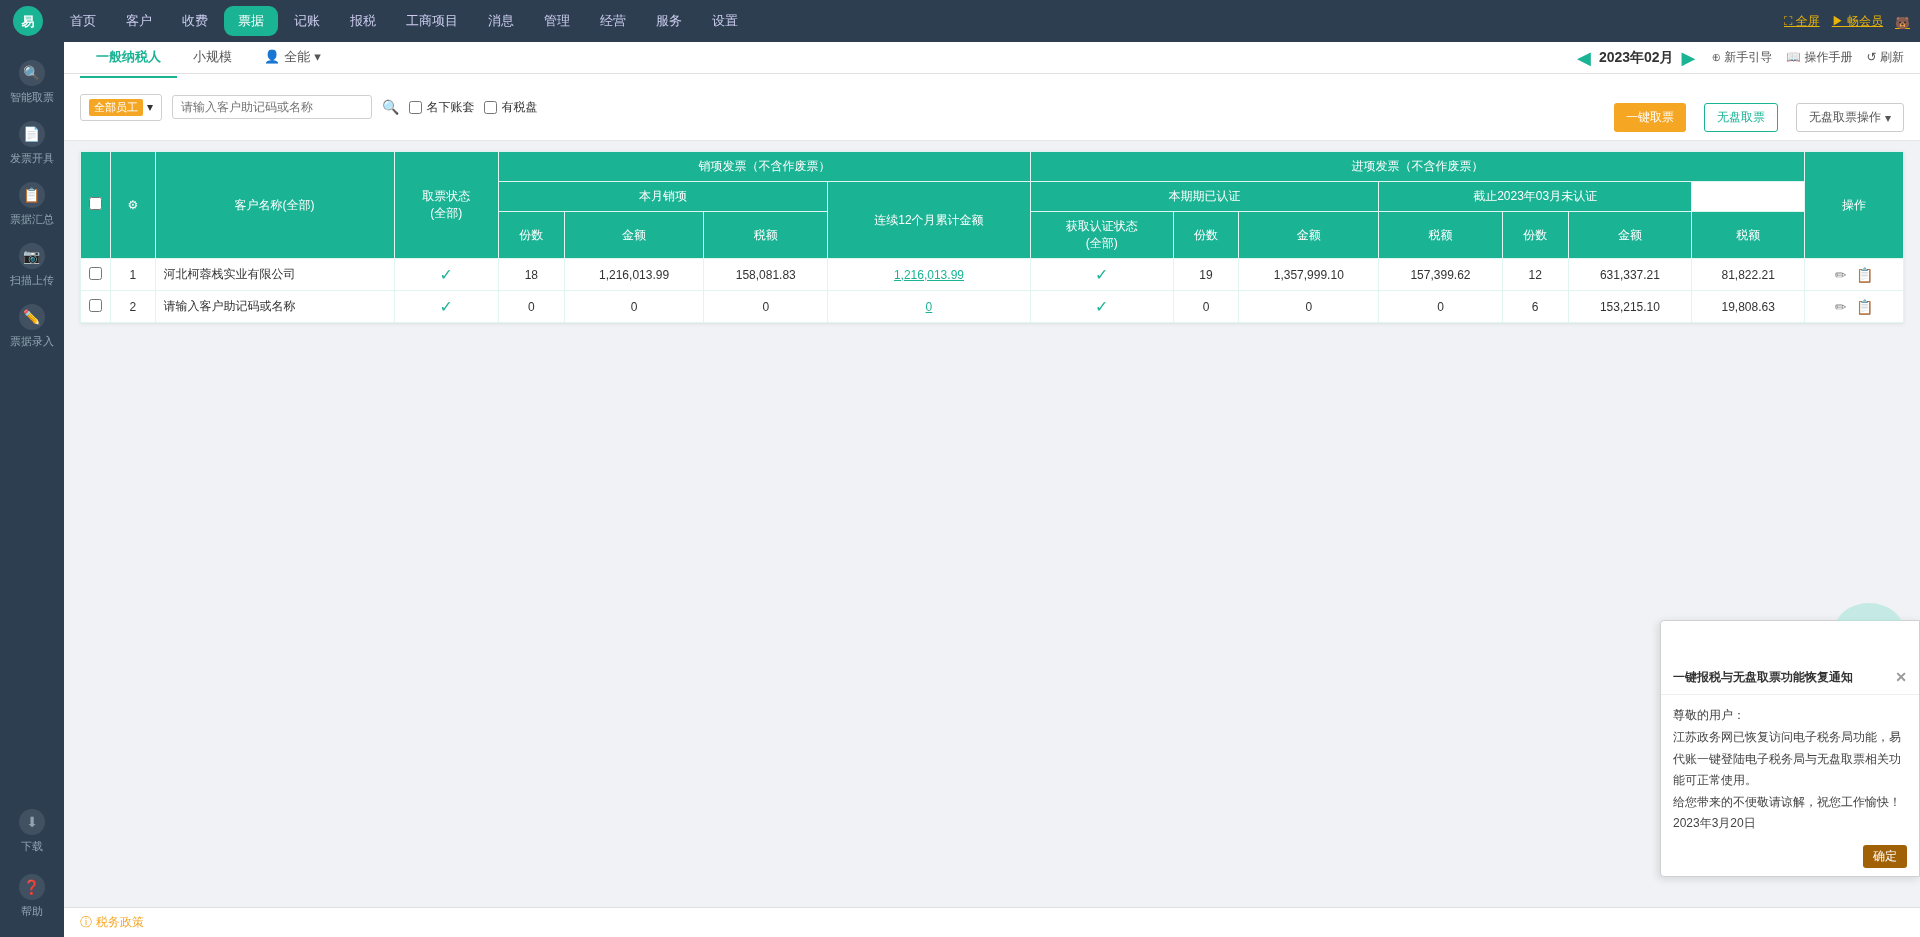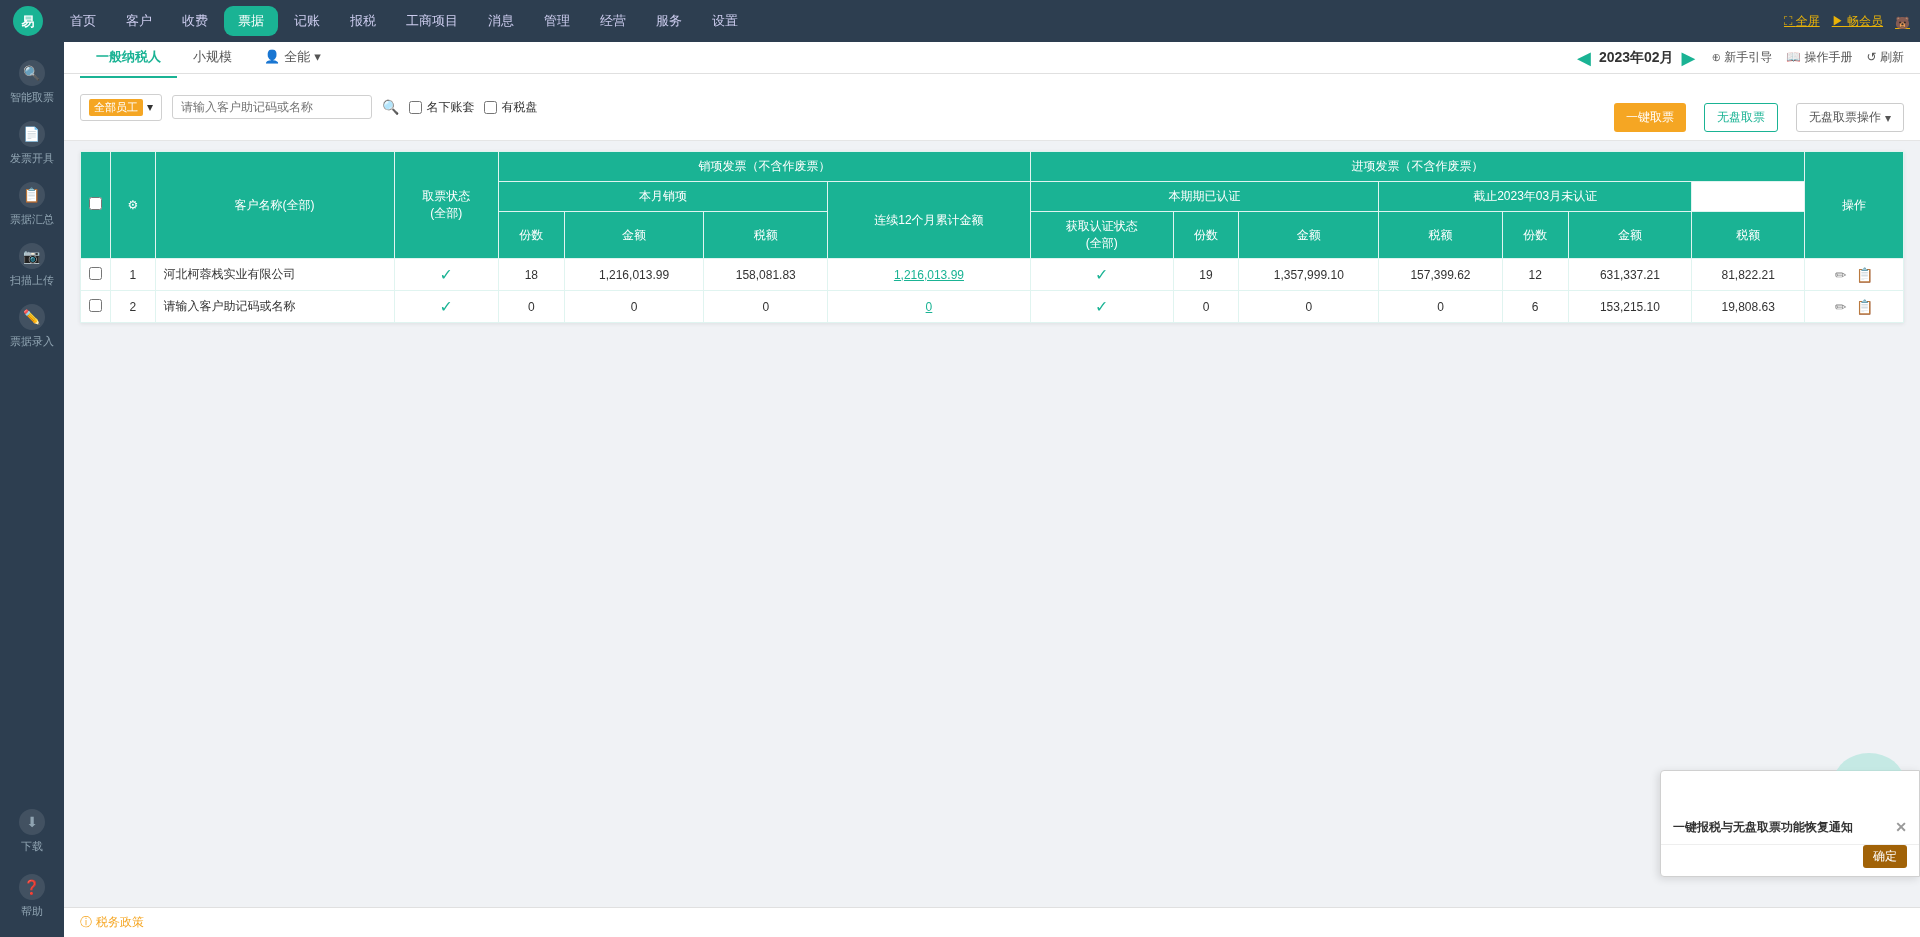--- a/index.html
+++ b/index.html
@@ -373,20 +373,26 @@
     <div style="position:absolute;top:-30px;right:10px;width:80px;height:30px;overflow:hidden;">
       <svg width="80" height="30" viewBox="0 0 80 30">
         <ellipse cx="40" cy="40" rx="35" ry="28" fill="#b2e5dd" opacity="0.7"></ellipse>
       </svg>
     </div>
   </div>
   <div class="notification-header">
     <span>一键报税与无盘取票功能恢复通知</span>
     <span class="notification-close">✕</span>
   </div>
+  <div class="notification-body" id="notification-body">
+      <p>尊敬的用户：</p>
+      <p>江苏政务网已恢复访问电子税务局功能，易代账一键登陆电子税务局与无盘取票相关功能可正常使用。</p>
+      <p>给您带来的不便敬请谅解，祝您工作愉快！</p>
+      <p>2023年3月20日</p>
+    </div>
   <div style="padding:0 12px 8px;text-align:right;">
     <button style="background:#a16207;color:#fff;border:none;border-radius:3px;padding:3px 10px;font-size:12px;cursor:pointer;">确定</button>
   </div>
 </div>
 
 <div class="bottom-bar">
   <span>ⓘ</span>
   <span>税务政策</span>
 </div>
 

